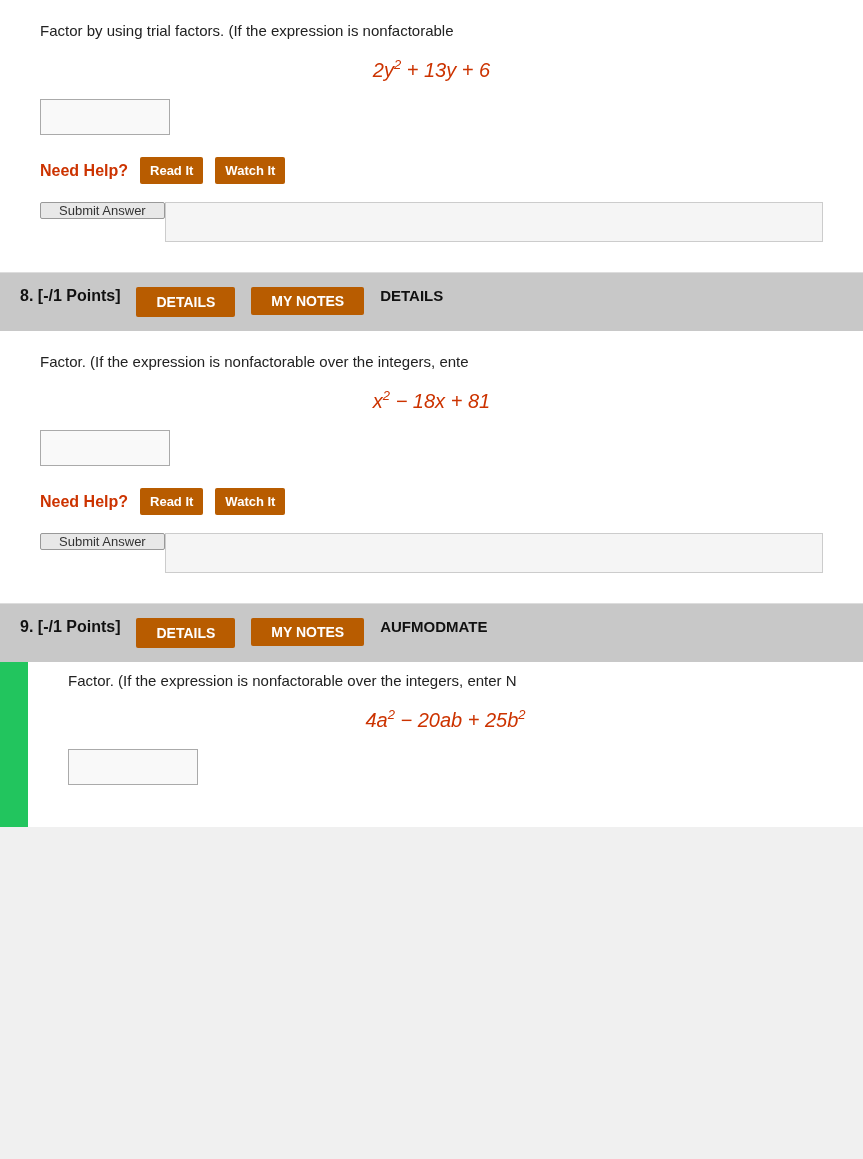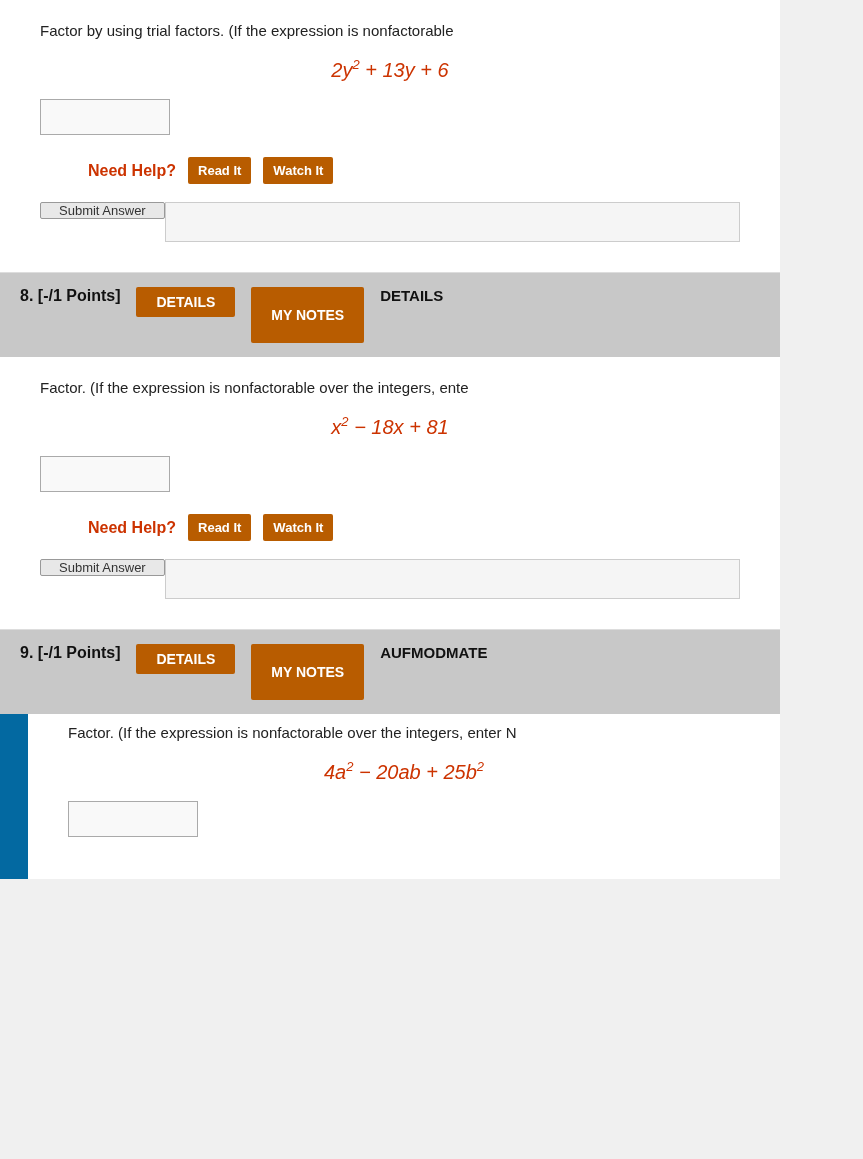--- a/index.html
+++ b/index.html
@@ -9,22 +9,22 @@
     }
 
     body {
       font-family: Arial, sans-serif;
       background-color: #f0f0f0;
       width: 863px;
       min-height: 1159px;
     }
 
     .page-container {
-      width: 780px;
-      background: #0369a1;
+      width: 863px;
+      background: #22c55e;
     }
 
     .problem-section {
       background: #ffffff;
       padding: 20px 40px 30px 40px;
       margin-bottom: 0;
       border-bottom: 1px solid #ddd;
     }
 
     .problem-instruction {
@@ -52,21 +52,20 @@
       border: 1.5px solid #aaa;
       background: #f9f9f9;
       margin-bottom: 22px;
     }
 
     .need-help-row {
       display: flex;
       align-items: center;
       gap: 12px;
       margin-bottom: 18px;
-      margin-left: 48px;
     }
 
     .need-help-label {
       font-size: 16px;
       font-weight: bold;
       color: #cc3300;
     }
 
     .help-button {
       padding: 6px 10px;
@@ -109,21 +108,21 @@
       font-size: 14px;
       font-weight: bold;
       color: #fff;
       background: #b85c00;
       border: none;
       cursor: pointer;
       border-radius: 2px;
     }
 
     .my-notes-button {
-      padding: 20px 20px;
+      padding: 6px 20px;
       font-size: 14px;
       font-weight: bold;
       color: #fff;
       background: #b85c00;
       border: none;
       cursor: pointer;
       border-radius: 2px;
     }
 
     .aufmod-label {

